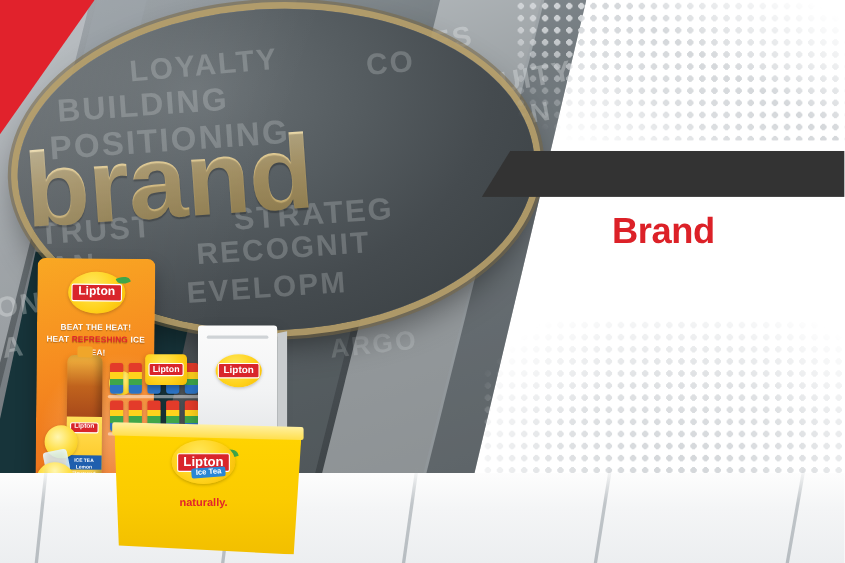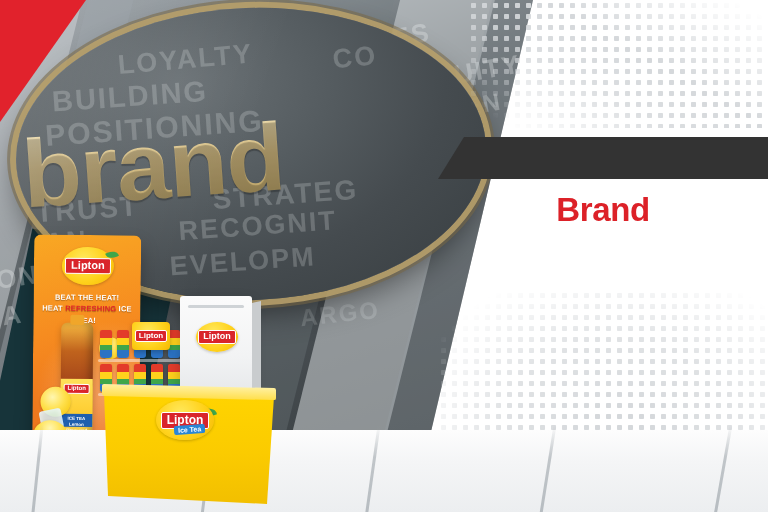--- a/index.html
+++ b/index.html
@@ -623,20 +623,21 @@
     </div>
 
     <div class="counter-top"></div>
     <div class="counter">
       <div class="leaf"></div>
       <div class="lipton-logo">
         <span class="lipton-word">Lipton</span>
       </div>
       <div class="icetea-badge">Ice Tea</div>
       <div class="counter-tagline">
+        <div>naturally.</div>
       </div>
     </div>
   </div>
 
   <div class="wood">
     <div class="plank-line" style="left:35px;  transform: rotate(6deg);"></div>
     <div class="plank-line" style="left:205px; transform: rotate(7deg);"></div>
     <div class="plank-line" style="left:370px; transform: rotate(8deg);"></div>
     <div class="plank-line" style="left:545px; transform: rotate(9deg);"></div>
     <div class="plank-line" style="left:720px; transform: rotate(10deg);"></div>

